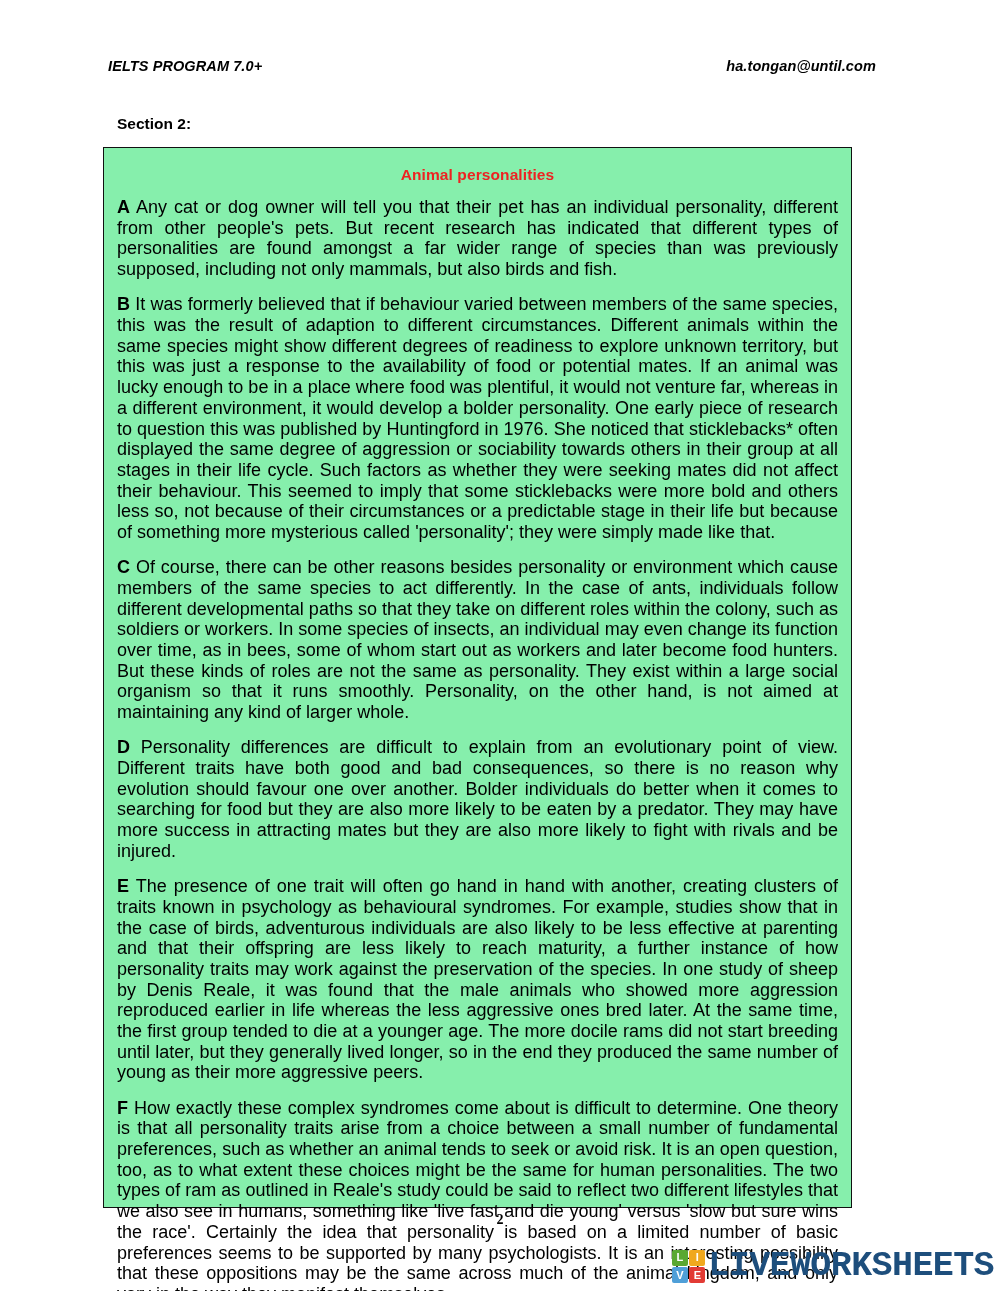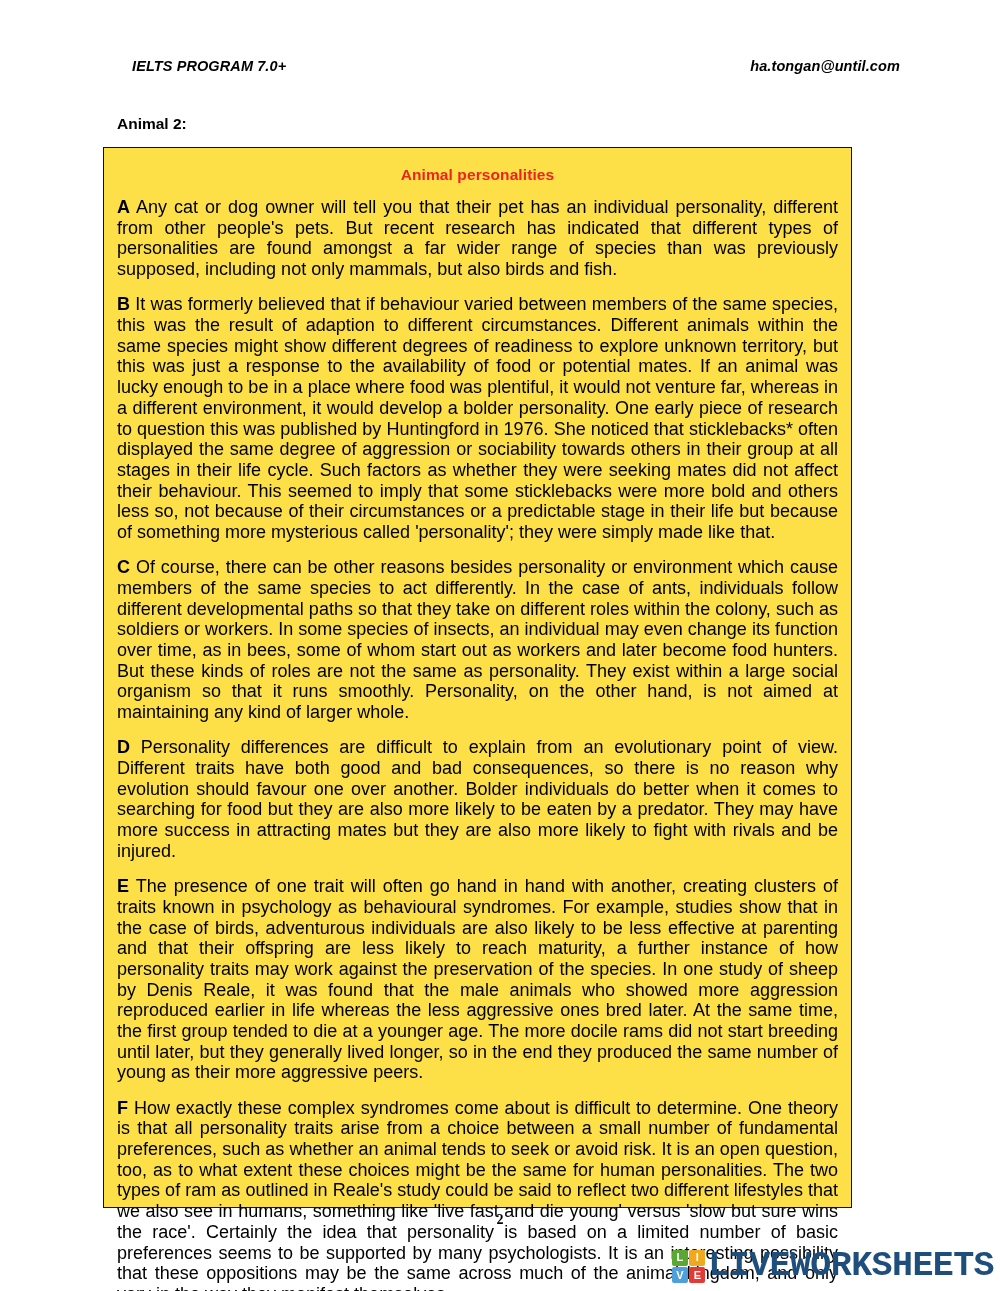--- a/index.html
+++ b/index.html
@@ -18,21 +18,21 @@
 
   .page {
     position: absolute;
     inset: 0;
     background: #ffffff;
   }
 
   
   .doc-header {
     position: absolute;
-    left: 132px;
+    left: 108px;
     top: 58px;
     width: 768px;
     display: flex;
     justify-content: space-between;
     align-items: baseline;
   }
   .doc-header .hdr-left,
   .doc-header .hdr-right {
     font-family: "Liberation Sans", sans-serif;
     font-weight: bold;
@@ -53,21 +53,21 @@
 
   
   .passage-box {
     position: absolute;
     left: 103px;
     top: 147px;
     width: 749px;
     height: 1061px;
     box-sizing: border-box;
     border: 1.6px solid #111111;
-    background: #fde047;
+    background: #86efac;
     padding: 12px 13px 10px 13px;
   }
 
   .passage-title {
     text-align: center;
     color: #ee2222;
     font-weight: bold;
     font-size: 15.5px;
     margin: 6px 0 13px 0;
     letter-spacing: .1px;
@@ -142,21 +142,21 @@
 </head>
 <body>
 
 <div class="page">
 
   <div class="doc-header">
     <div class="hdr-left">IELTS PROGRAM 7.0+</div>
     <div class="hdr-right">ha.tongan@until.com</div>
   </div>
 
-  <div class="section-label">Animal 2:</div>
+  <div class="section-label">Section 2:</div>
 
   <div class="passage-box">
     <div class="passage-title">Animal personalities</div>
     <div id="passage-body">
         <p class="para"><span class="para-letter">A</span><span> Any cat or dog owner will tell you that their pet has an individual personality, different from other people's pets. But recent research has indicated that different types of personalities are found amongst a far wider range of species than was previously supposed, including not only mammals, but also birds and fish.</span></p>
         <p class="para"><span class="para-letter">B</span><span> It was formerly believed that if behaviour varied between members of the same species, this was the result of adaption to different circumstances. Different animals within the same species might show different degrees of readiness to explore unknown territory, but this was just a response to the availability of food or potential mates. If an animal was lucky enough to be in a place where food was plentiful, it would not venture far, whereas in a different environment, it would develop a bolder personality. One early piece of research to question this was published by Huntingford in 1976. She noticed that sticklebacks* often displayed the same degree of aggression or sociability towards others in their group at all stages in their life cycle. Such factors as whether they were seeking mates did not affect their behaviour. This seemed to imply that some sticklebacks were more bold and others less so, not because of their circumstances or a predictable stage in their life but because of something more mysterious called 'personality'; they were simply made like that.</span></p>
         <p class="para"><span class="para-letter">C</span><span> Of course, there can be other reasons besides personality or environment which cause members of the same species to act differently. In the case of ants, individuals follow different developmental paths so that they take on different roles within the colony, such as soldiers or workers. In some species of insects, an individual may even change its function over time, as in bees, some of whom start out as workers and later become food hunters. But these kinds of roles are not the same as personality. They exist within a large social organism so that it runs smoothly. Personality, on the other hand, is not aimed at maintaining any kind of larger whole.</span></p>
         <p class="para"><span class="para-letter">D</span><span> Personality differences are difficult to explain from an evolutionary point of view. Different traits have both good and bad consequences, so there is no reason why evolution should favour one over another. Bolder individuals do better when it comes to searching for food but they are also more likely to be eaten by a predator. They may have more success in attracting mates but they are also more likely to fight with rivals and be injured.</span></p>
         <p class="para"><span class="para-letter">E</span><span> The presence of one trait will often go hand in hand with another, creating clusters of traits known in psychology as behavioural syndromes. For example, studies show that in the case of birds, adventurous individuals are also likely to be less effective at parenting and that their offspring are less likely to reach maturity, a further instance of how personality traits may work against the preservation of the species. In one study of sheep by Denis Reale, it was found that the male animals who showed more aggression reproduced earlier in life whereas the less aggressive ones bred later. At the same time, the first group tended to die at a younger age. The more docile rams did not start breeding until later, but they generally lived longer, so in the end they produced the same number of young as their more aggressive peers.</span></p>
         <p class="para"><span class="para-letter">F</span><span> How exactly these complex syndromes come about is difficult to determine. One theory is that all personality traits arise from a choice between a small number of fundamental preferences, such as whether an animal tends to seek or avoid risk. It is an open question, too, as to what extent these choices might be the same for human personalities. The two types of ram as outlined in Reale's study could be said to reflect two different lifestyles that we also see in humans, something like 'live fast and die young' versus 'slow but sure wins the race'. Certainly the idea that personality is based on a limited number of basic preferences seems to be supported by many psychologists. It is an interesting possibility that these oppositions may be the same across much of the animal kingdom, and only vary in the way they manifest themselves.</span></p>

